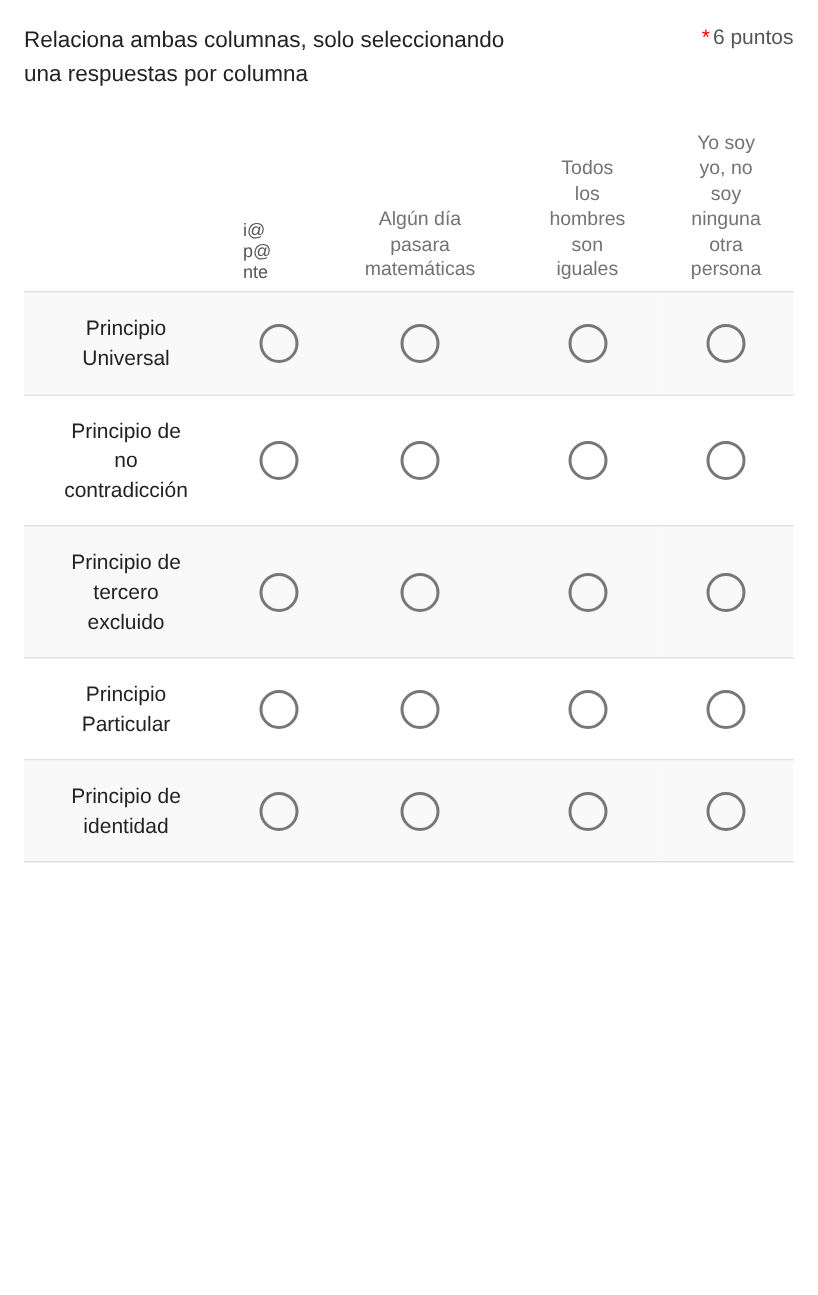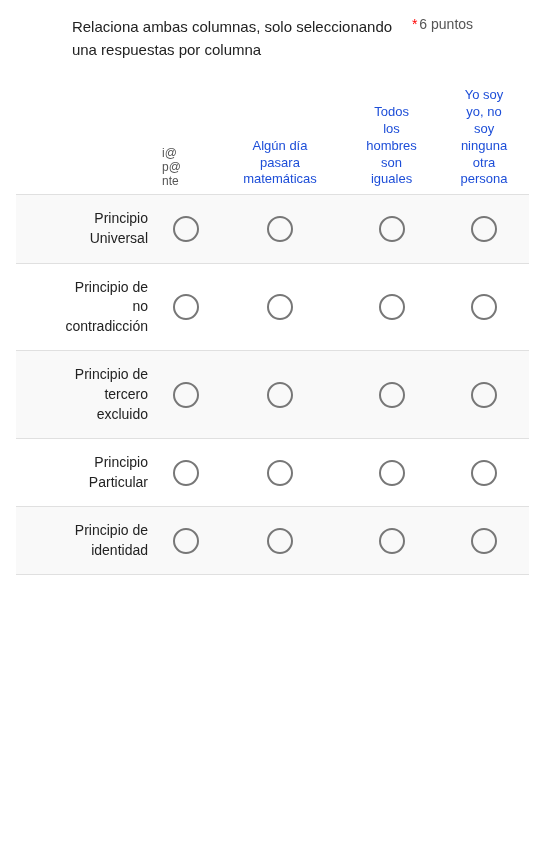--- a/index.html
+++ b/index.html
@@ -6,21 +6,21 @@
     body {
       font-family: Arial, sans-serif;
       background: #fff;
       width: 545px;
       min-height: 863px;
       padding: 16px;
       color: #333;
     }
     .header {
       display: flex;
-      justify-content: center;
+      justify-content: space-between;
       align-items: flex-start;
       margin-bottom: 20px;
     }
     .instructions {
       font-size: 15px;
       line-height: 1.5;
       max-width: 340px;
       color: #222;
     }
     .points {
@@ -57,21 +57,21 @@
     }
     tbody tr:last-child {
       border-bottom: 1px solid #e0e0e0;
     }
     tbody tr td {
       padding: 14px 8px;
       font-size: 14px;
       vertical-align: middle;
     }
     tbody tr td:first-child {
-      text-align: right;
+      text-align: center;
       font-size: 14px;
       color: #222;
       width: 140px;
       padding-left: 4px;
     }
     .radio-cell {
       text-align: center;
       vertical-align: middle;
     }
     .radio-circle {
@@ -80,21 +80,21 @@
       height: 26px;
       border: 2px solid #777;
       border-radius: 50%;
       cursor: pointer;
       background: transparent;
       vertical-align: middle;
     }
     .col-header {
       line-height: 1.3;
       font-size: 13px;
-      color: #1d4ed8;
+      color: #737373;
     }
     .col-implicante {
       font-size: 12px;
       color: #555;
       text-align: left;
       padding-left: 6px;
     }
     .row-label {
       line-height: 1.4;
     }

